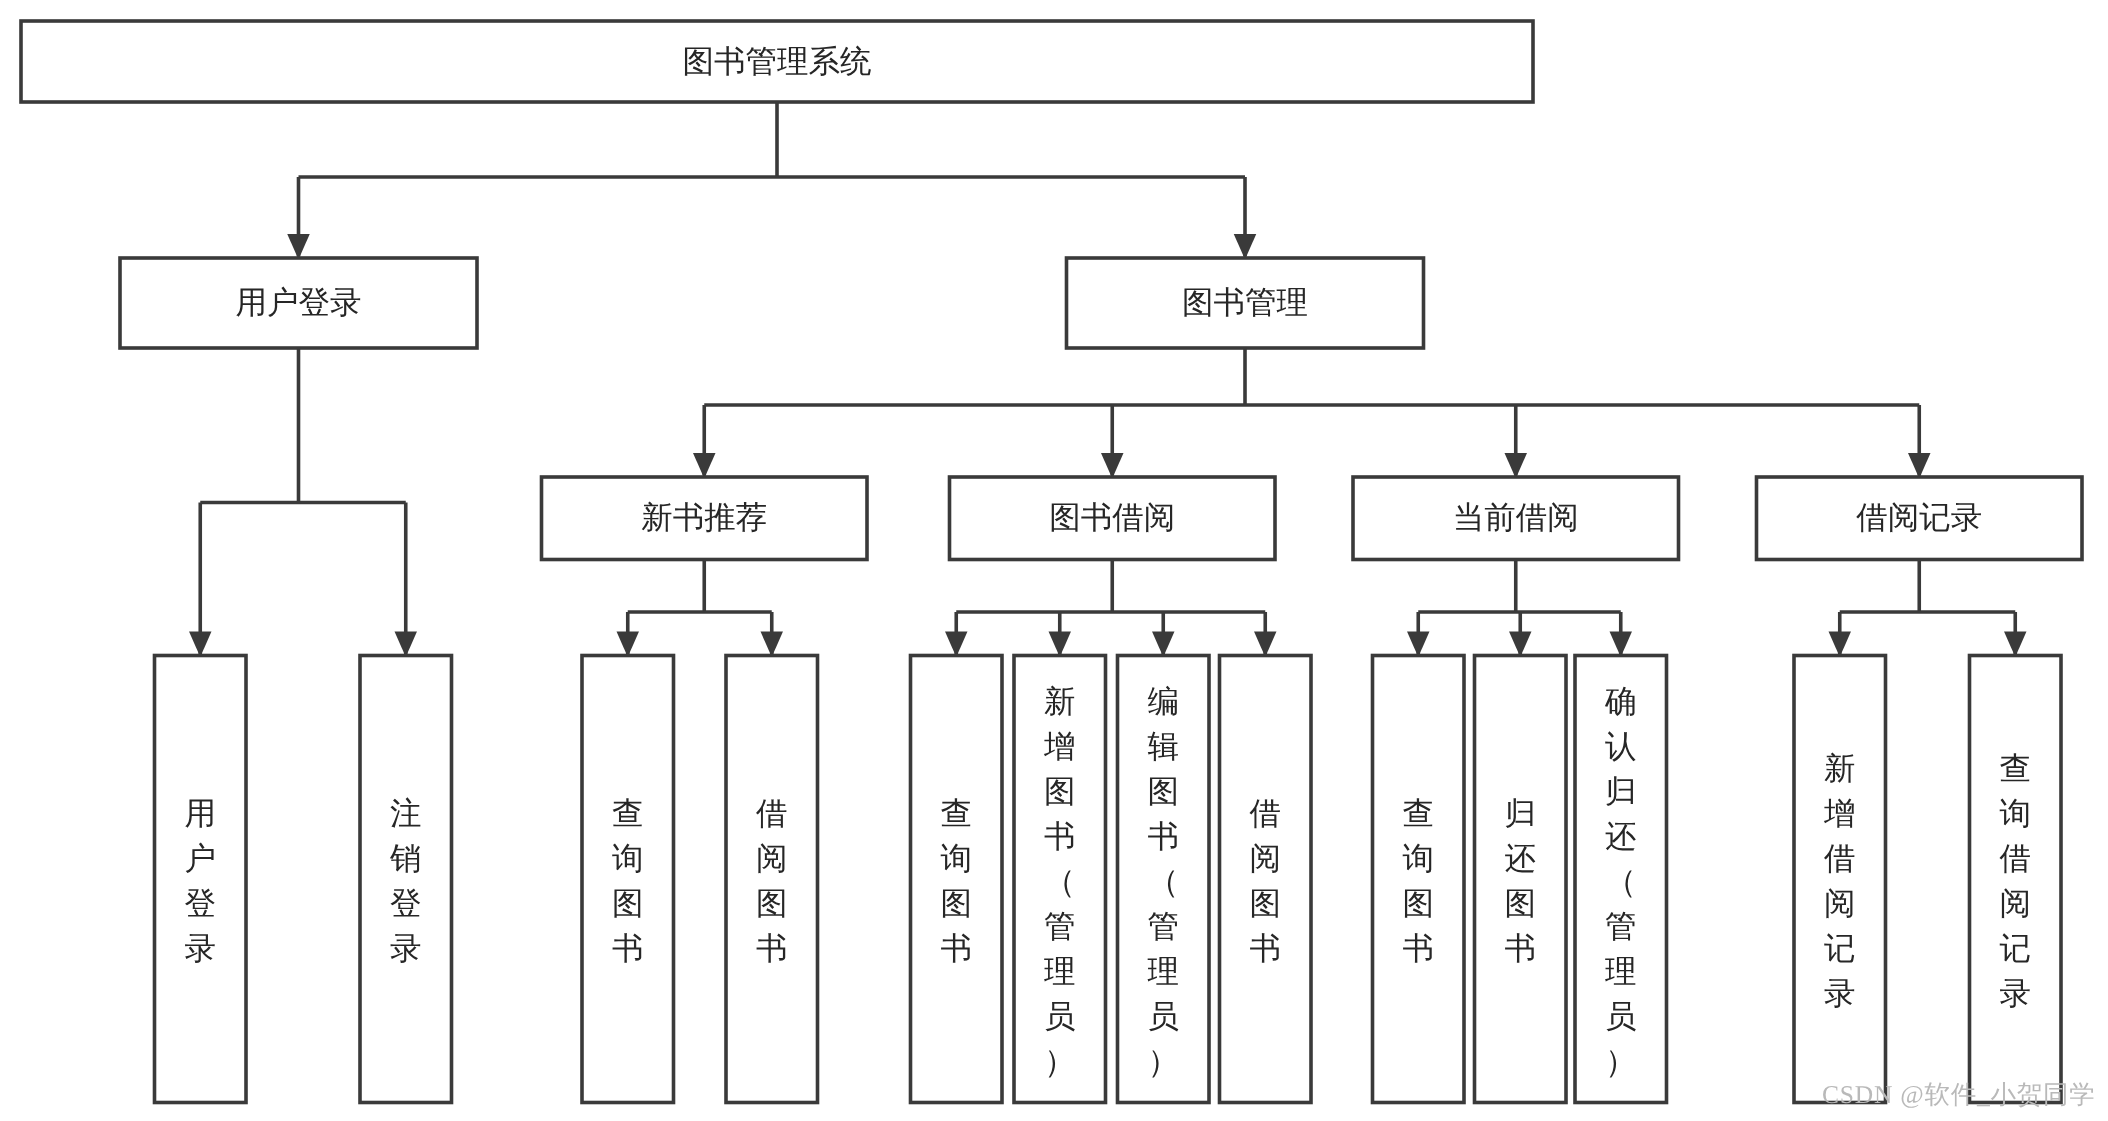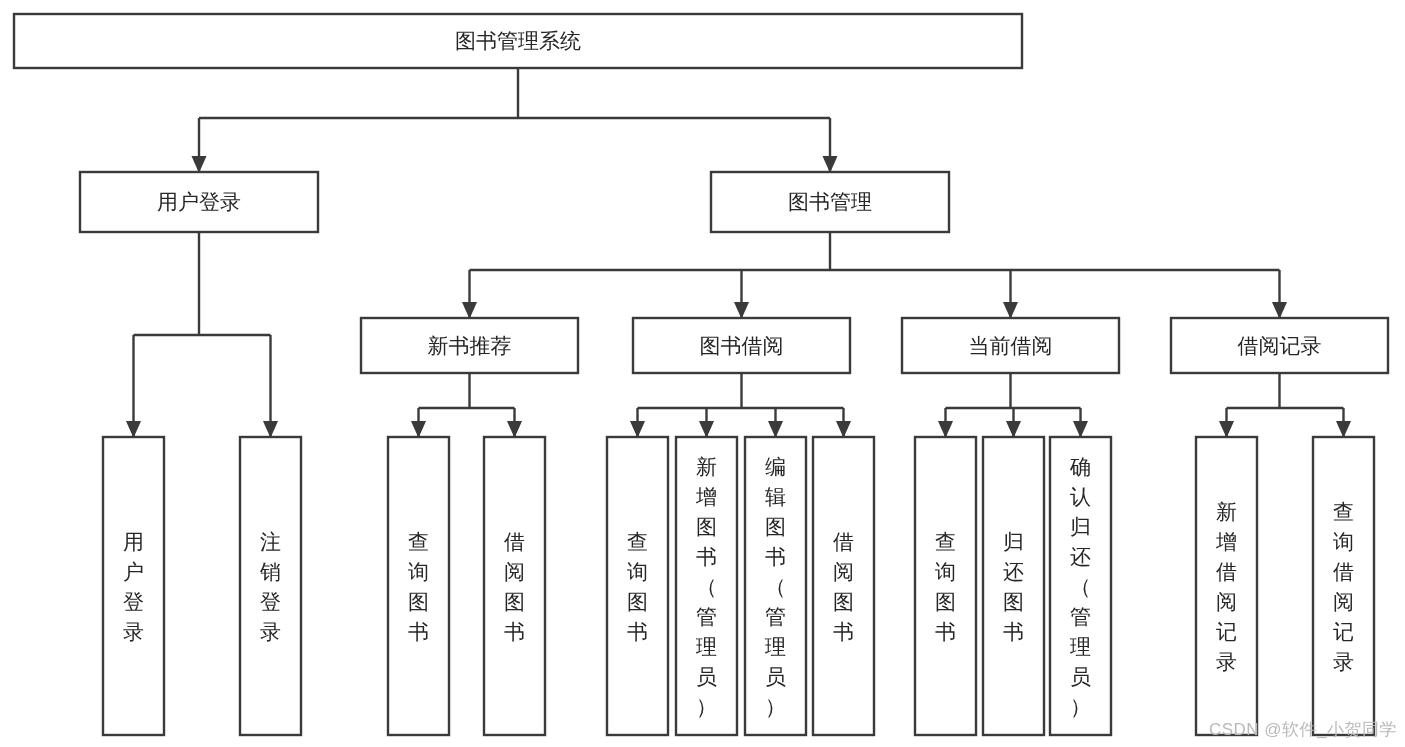--- a/index.html
+++ b/index.html
@@ -48,21 +48,21 @@
     fill: none;
   }
   .arrow-head {
     fill: #3a3a3a;
     stroke: none;
   }
   .watermark {
     position: absolute;
     right: 8px;
     bottom: 6px;
-    font-family: Liberation Sans, sans-serif;
+    font-family: Liberation Serif, serif;
     font-size: 17px;
     color: #b9b9b9;
     white-space: nowrap;
     letter-spacing: 0.5px;
   }
 </style>
 </head>
 <body>
 
 <div id="diagram-root">

